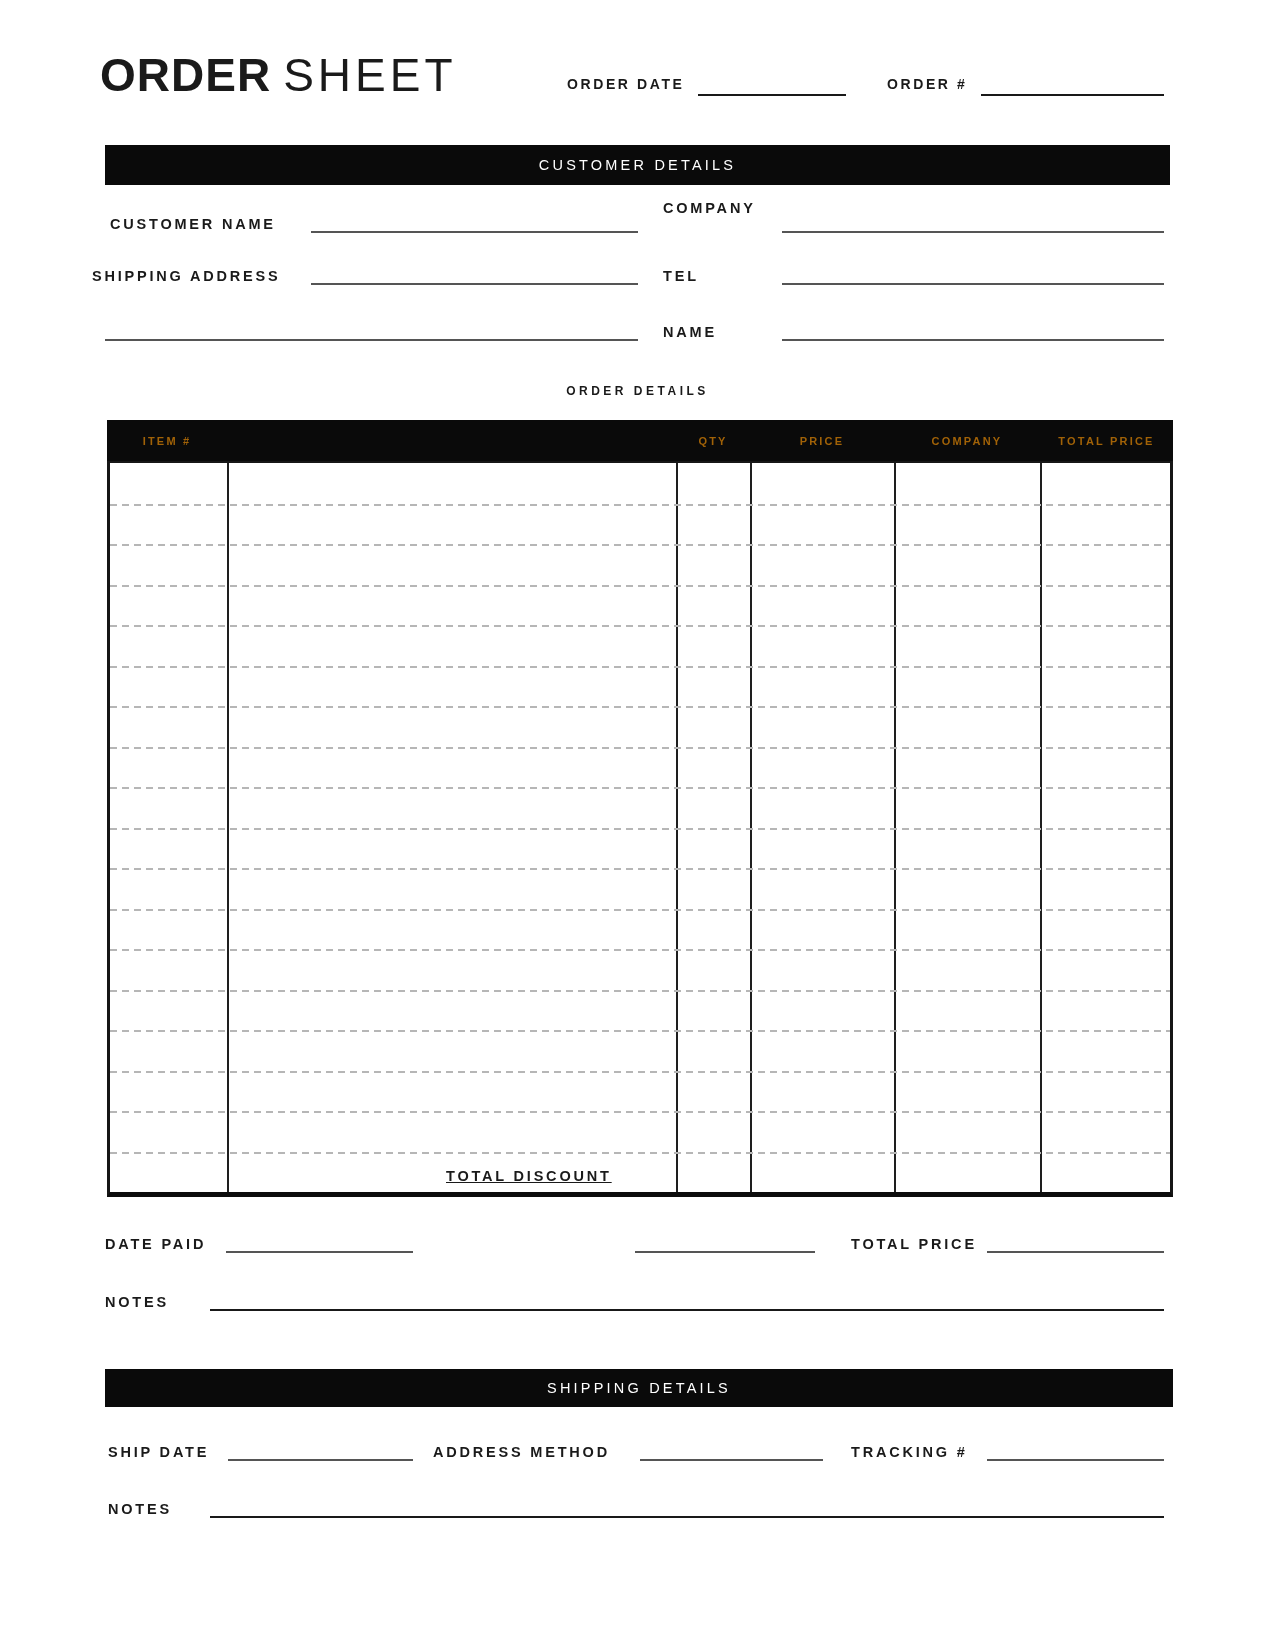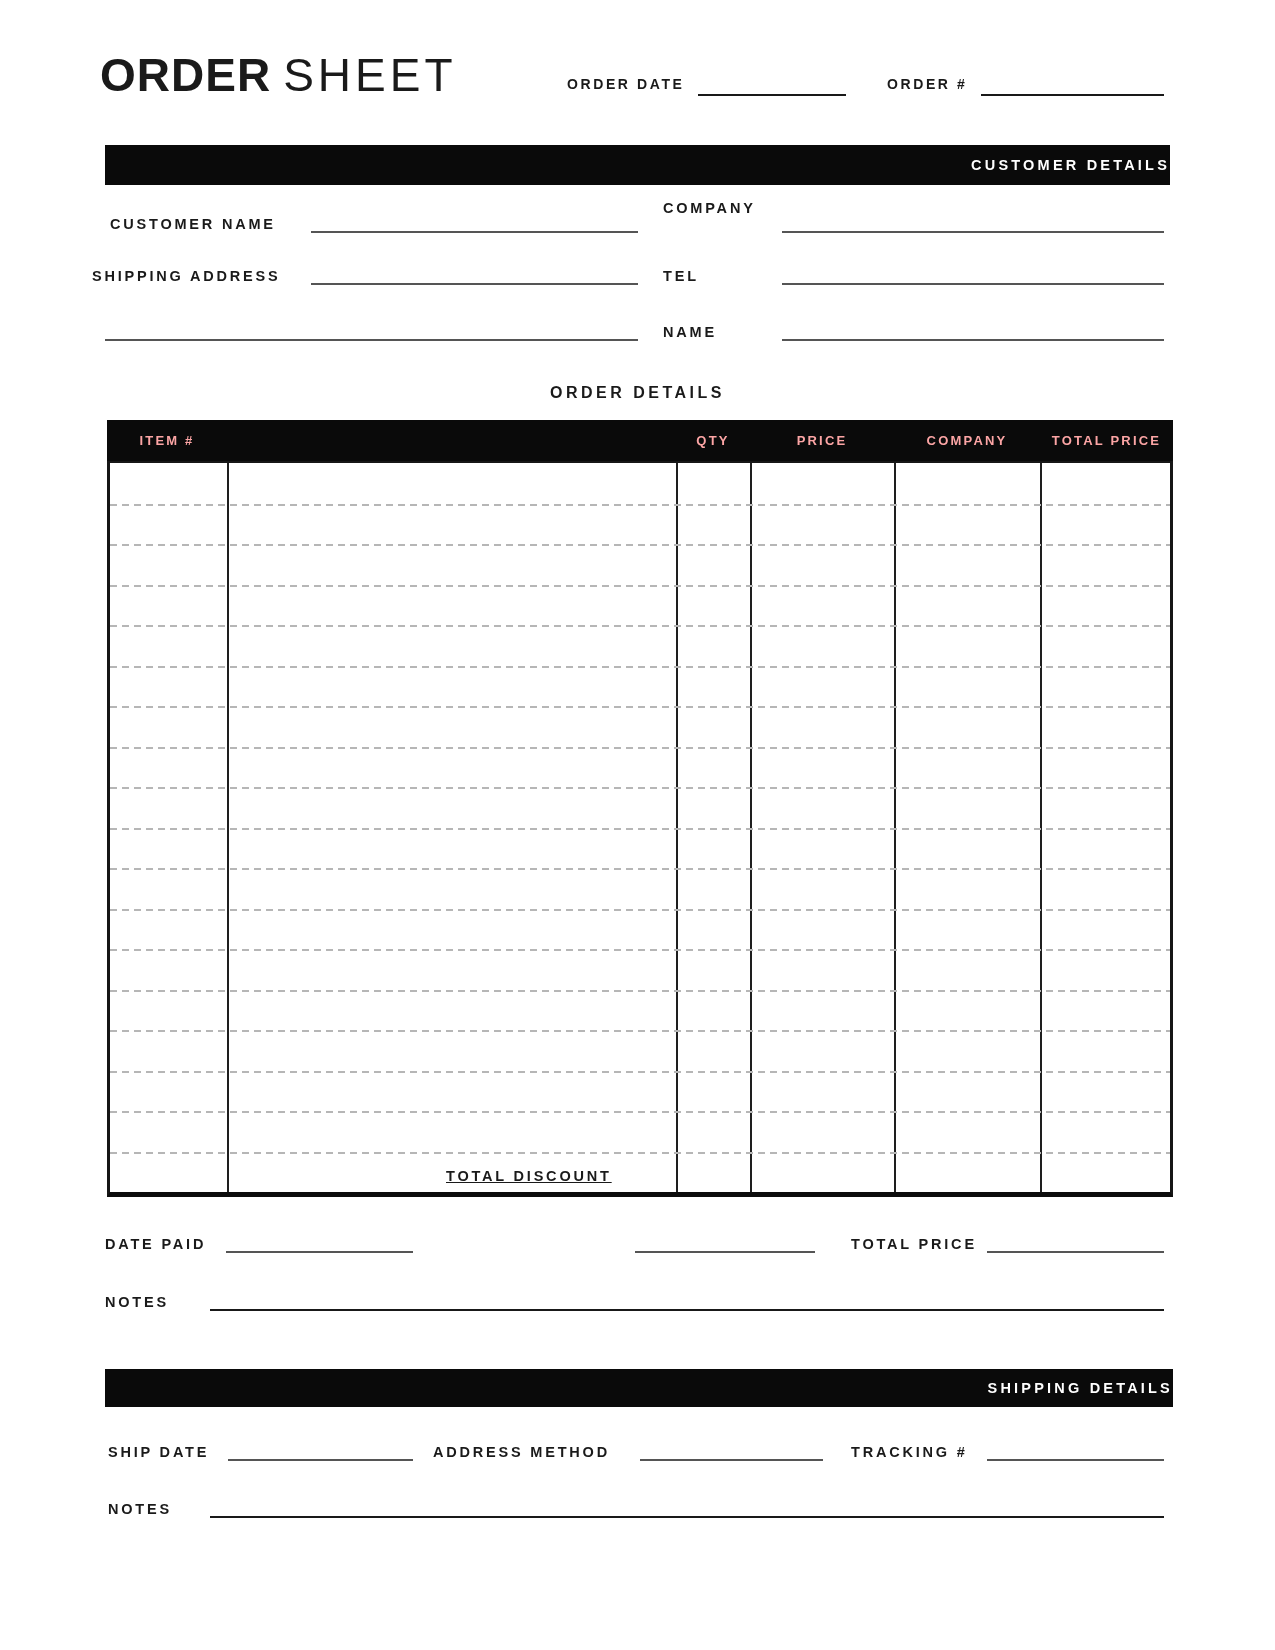--- a/index.html
+++ b/index.html
@@ -10,30 +10,30 @@
   .title{top:48px;left:100px;font-size:46px;letter-spacing:1px;white-space:nowrap;}
   .title .t1{font-weight:800;}
   .title .t2{font-weight:300;letter-spacing:4px;margin-left:12px;}
   
   .lbl{font-weight:700;font-size:14.5px;letter-spacing:2.8px;white-space:nowrap;}
   .lbl-sm{font-weight:700;font-size:14px;letter-spacing:2.6px;white-space:nowrap;}
   
   .fline{height:2px;background:#555;}
   .fline-dark{height:2px;background:#191919;}
   
-  .bar{background:#0a0a0a;color:#ffffff;text-align:right;
-       font-weight:700;font-size:14.5px;letter-spacing:3.2px;}
+  .bar{background:#0a0a0a;color:#ffffff;text-align:center;
+       font-weight:400;font-size:14.5px;letter-spacing:3.2px;}
   .bar span{display:inline-block;}
   
   .heading{left:0;width:1275px;text-align:center;font-weight:700;
-           font-size:16px;letter-spacing:3.5px;}
+           font-size:12px;letter-spacing:3.5px;}
   
   .thead{left:107px;top:420px;width:1066px;height:41px;background:#0a0a0a;}
   .thcell{position:absolute;top:0;height:41px;line-height:42px;text-align:center;
-          color:#fca5a5;font-weight:700;font-size:13px;letter-spacing:2.2px;white-space:nowrap;}
+          color:#a16207;font-weight:700;font-size:11px;letter-spacing:2.2px;white-space:nowrap;}
   .tbody{left:107px;top:461px;width:1066px;height:736px;box-sizing:border-box;
          border-top:2px solid #161616;border-left:3px solid #161616;
          border-right:3px solid #161616;border-bottom:5px solid #0c0c0c;
          display:flex;flex-direction:column;position:absolute;}
   .orow{flex:1;position:relative;}
   .orow.dashed{background-image:repeating-linear-gradient(to right,#b6b6b6 0 7px,rgba(0,0,0,0) 7px 12px);
                background-size:100% 2px;background-repeat:no-repeat;background-position:top left;}
   .vline{position:absolute;top:0;bottom:0;width:1.6px;background:#1e1e1e;}
 </style>
 </head>

